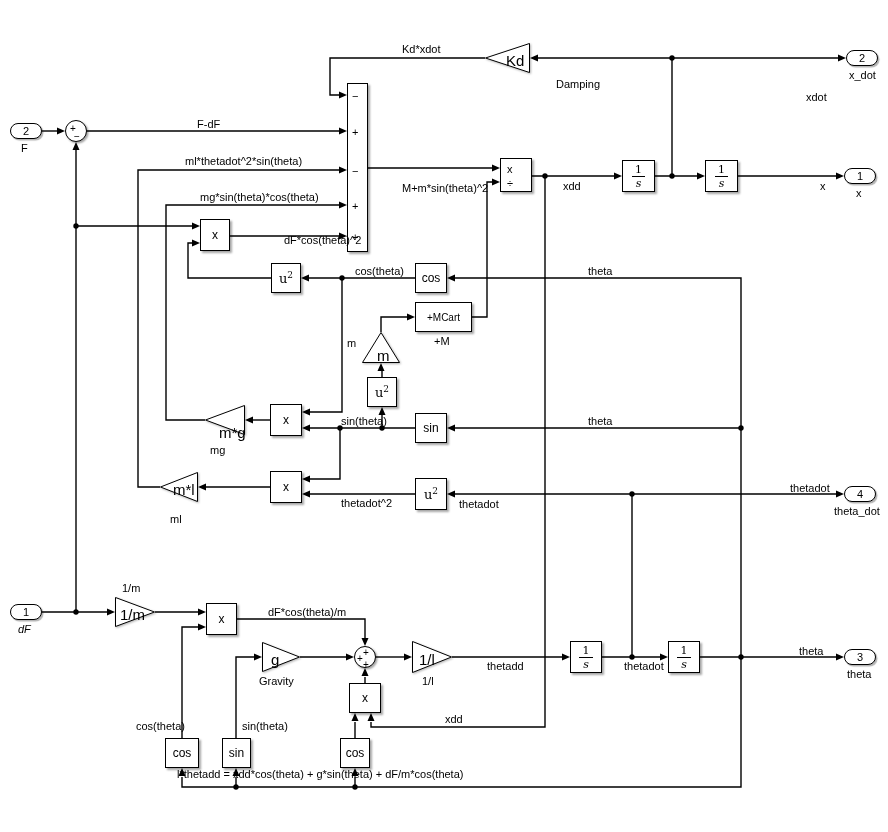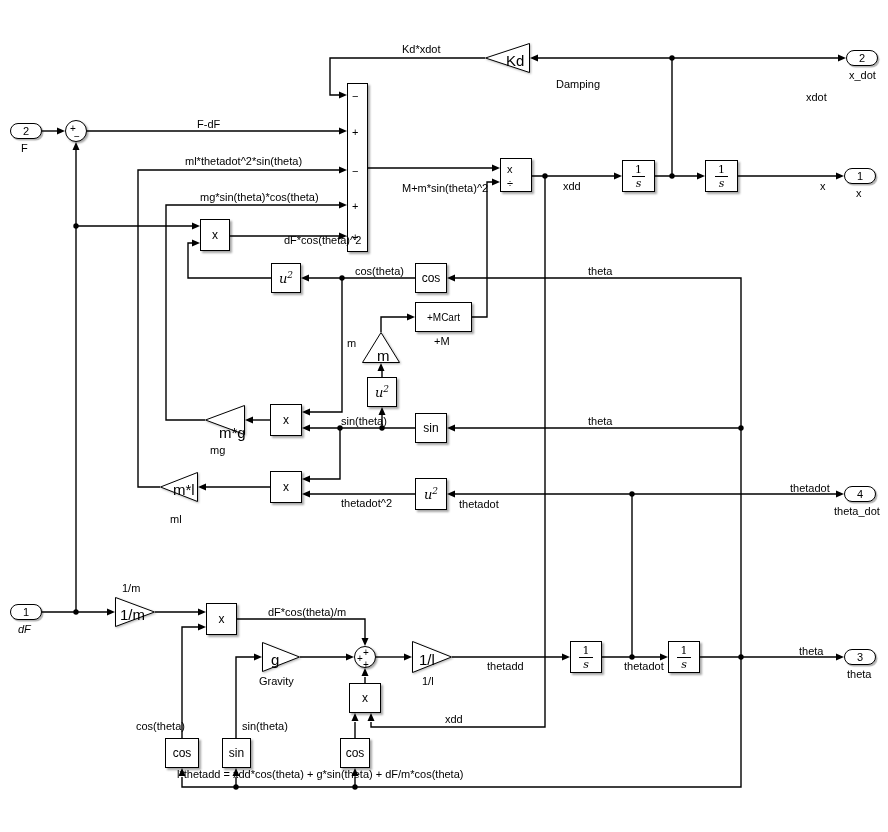--- a/index.html
+++ b/index.html
@@ -21,21 +21,21 @@
   .sig{position:absolute;font-size:11px;white-space:pre;line-height:1.2;}
   .tri{position:absolute;}
   .tri svg{position:absolute;left:0;top:0;overflow:visible;
            filter:drop-shadow(1.5px 1.5px 1px rgba(0,0,0,0.3));}
   .tri polygon{fill:#fff;stroke:#000;stroke-width:1;}
   .tlabel{position:absolute;font-size:15px;line-height:1;}
   .frac{display:flex;flex-direction:column;align-items:center;line-height:1;
         font-family:"DejaVu Serif",serif;font-size:11px;}
   .frac .den{border-top:1px solid #000;font-style:italic;padding:1px 4px 0 4px;}
   .frac .num{padding:0 4px 1px 4px;}
-  .usq{font-family:"DejaVu Serif",serif;font-style:italic;font-size:13px;}
+  .usq{font-family:"DejaVu Serif",serif;font-size:13px;}
   .usq sup{font-size:9px;}
   .divtxt{position:absolute;left:6px;font-size:11px;line-height:1;}
 </style>
 </head>
 <body>
 
 <div id="canvas">
 
   <svg id="wires" viewBox="0 0 888 832">
     <g fill="none" stroke="#000" stroke-width="1.4">

